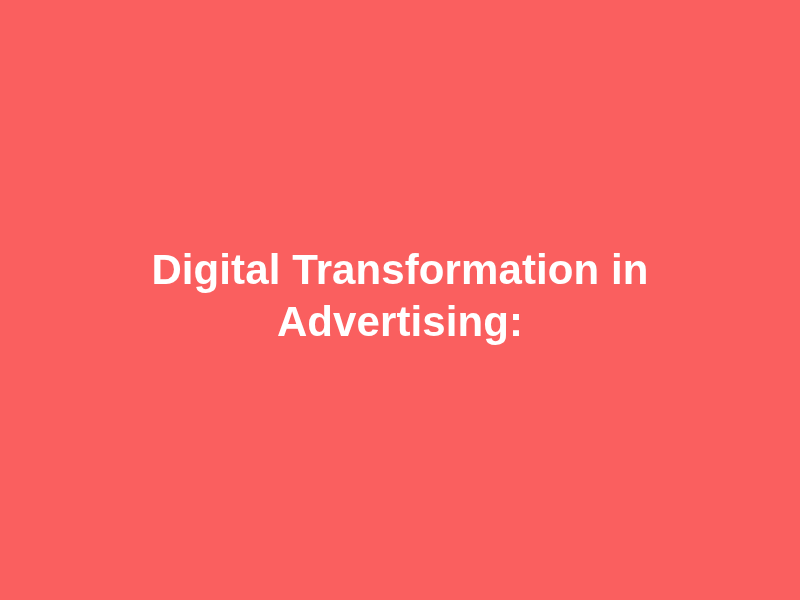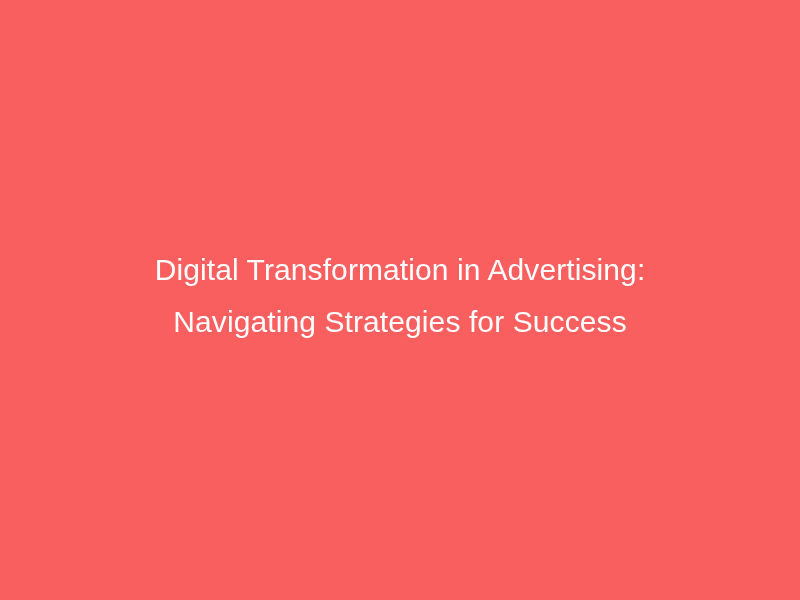--- a/index.html
+++ b/index.html
@@ -36,38 +36,37 @@
     top: 244px;
     padding: 0 60px;
     box-sizing: border-box;
     text-align: center;
   }
 
   .headline {
     margin: 0;
     color: #ffffff;
     font-family: "Liberation Sans", sans-serif;
-    font-size: 30px;
-    font-weight: 400;
+    font-size: 42px;
+    font-weight: 700;
     line-height: 52px;
     letter-spacing: 0.1px;
     white-space: normal;
     text-rendering: optimizeLegibility;
     -webkit-font-smoothing: antialiased;
   }
 
   .headline .line {
     display: block;
   }
 </style>
 </head>
 <body style="background-color: rgb(250, 95, 95);">
 
 <div class="title-card" style="background-color: rgb(250, 95, 95);">
 
   <div class="title-block">
     <h1 class="headline" style="color: rgb(255, 255, 255);">
       <span class="line">Digital Transformation in Advertising:</span>
-      <span class="line">Navigating Strategies for Success</span>
     </h1>
   </div>
 
 </div>
 
 </body></html>

